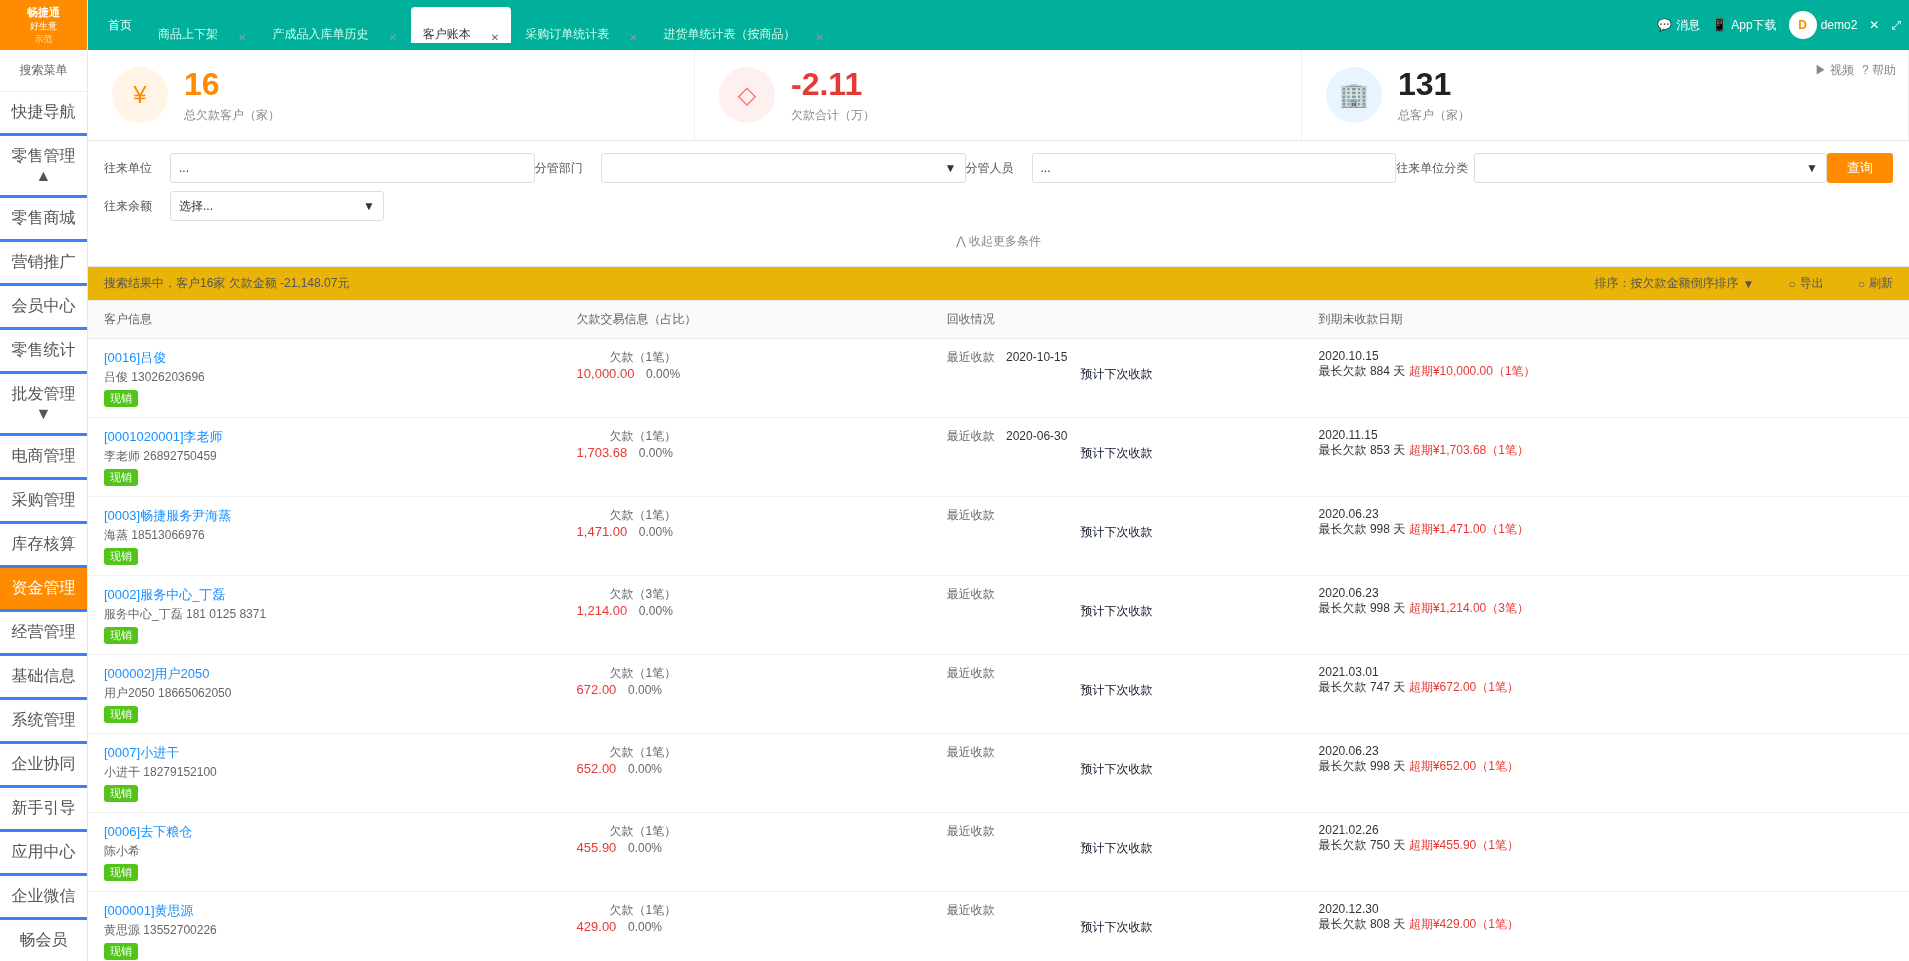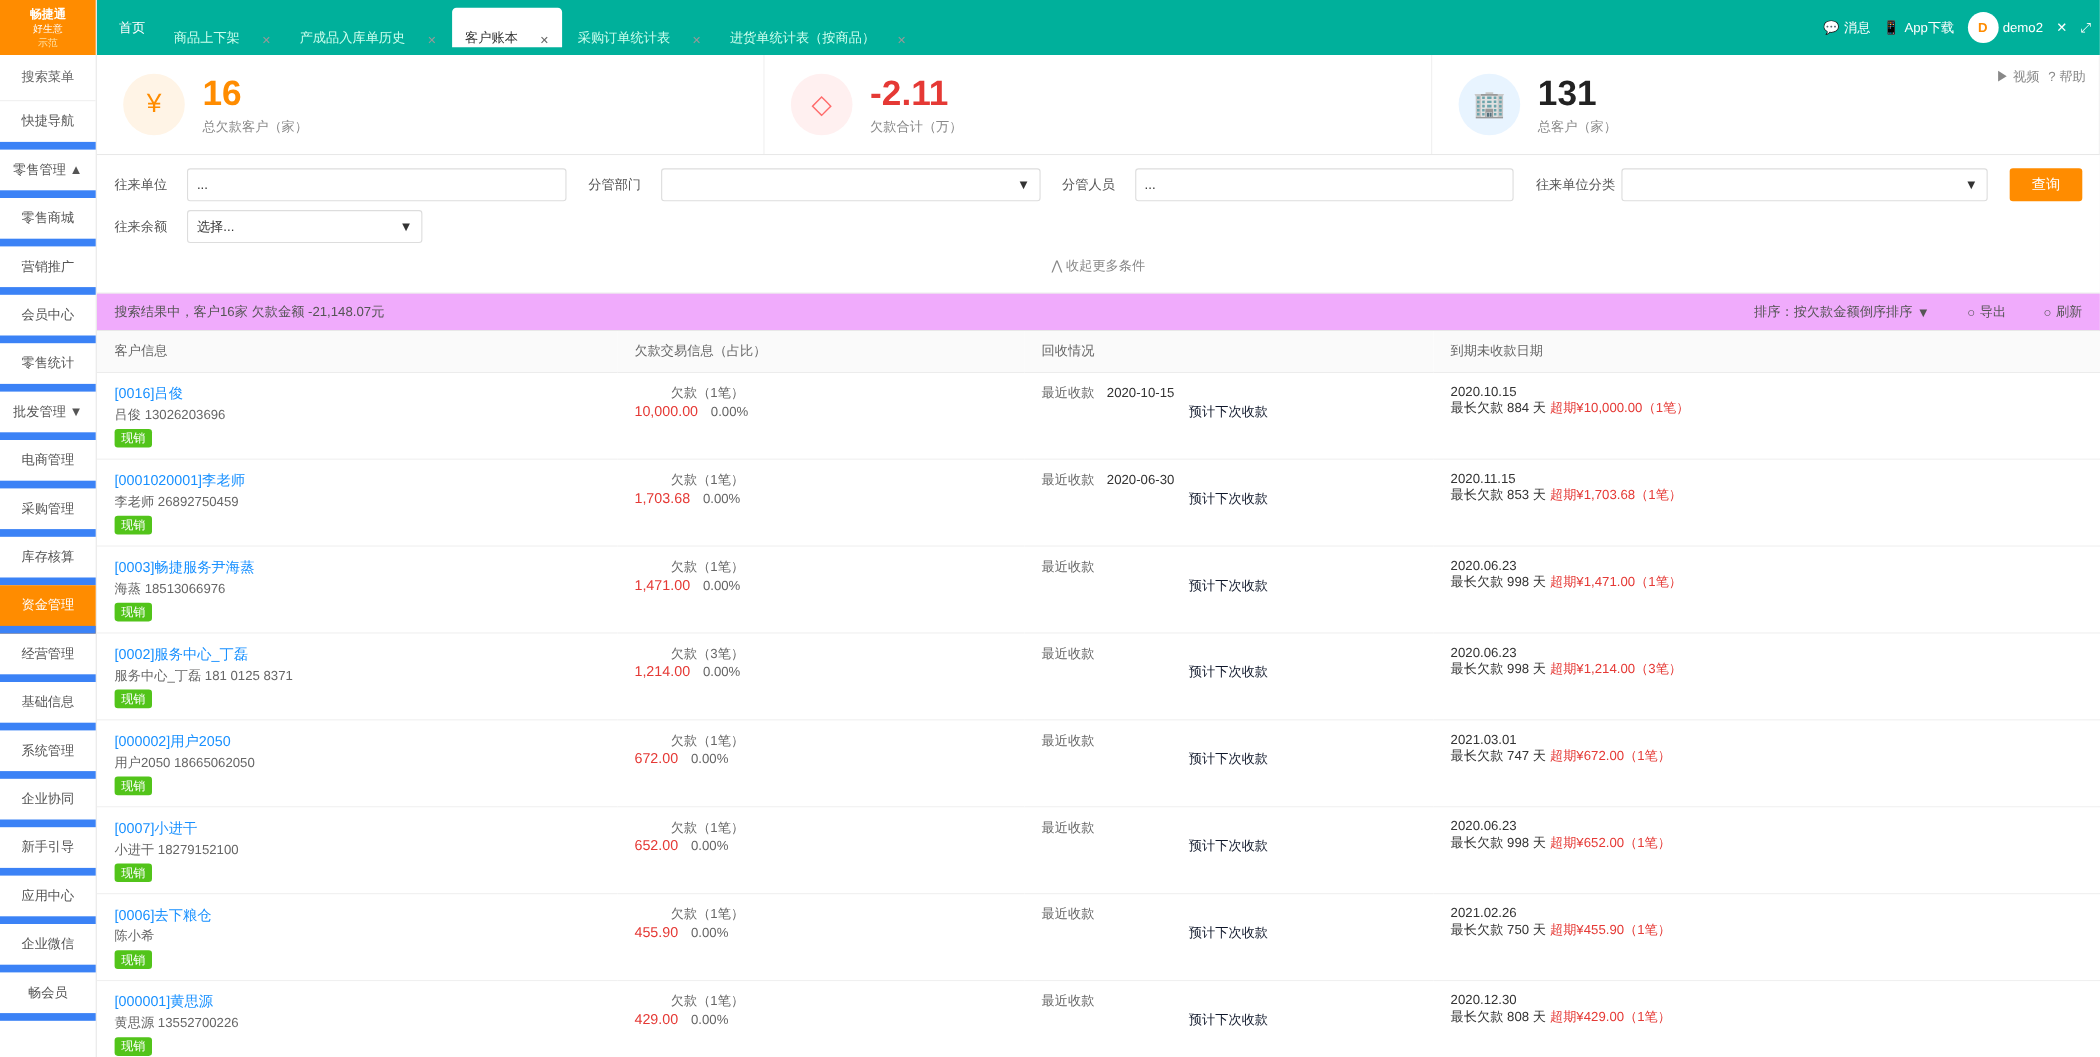--- a/index.html
+++ b/index.html
@@ -4,21 +4,21 @@
   <style>
     * { box-sizing: border-box; margin: 0; padding: 0; }
     body { font-family: 'Microsoft YaHei', Arial, sans-serif; font-size: 13px; background: #f5f5f5; color: #333; display: flex; height: 100vh; overflow: hidden; }
 
     
     .sidebar { width: 88px; background: #fff; border-right: 1px solid #e8e8e8; display: flex; flex-direction: column; flex-shrink: 0; }
     .sidebar-logo { background: #ff8c00; padding: 8px; display: flex; align-items: center; justify-content: center; height: 50px; }
     .sidebar-logo-text { color: white; font-size: 11px; font-weight: bold; text-align: center; }
     .sidebar-search { padding: 8px 4px; border-bottom: 1px solid #f0f0f0; }
     .sidebar-search-btn { width: 100%; background: none; border: none; color: #666; font-size: 12px; cursor: pointer; padding: 4px; text-align: center; }
-    .sidebar-nav-item { padding: 10px 4px; text-align: center; cursor: pointer; font-size: 12px; color: #555; border-bottom: 7px solid #3b82f6; }
+    .sidebar-nav-item { padding: 10px 4px; text-align: center; cursor: pointer; font-size: 16px; color: #555; border-bottom: 3px solid #3b82f6; }
     .sidebar-nav-item.active { background: #ff8c00; color: white; }
 
     
     .main { flex: 1; display: flex; flex-direction: column; overflow: hidden; }
 
     
     .top-header { background: #00b09b; display: flex; align-items: center; height: 50px; padding: 0 8px; gap: 2px; flex-shrink: 0; }
     .top-header-right { margin-left: auto; display: flex; align-items: center; gap: 12px; color: white; font-size: 12px; }
     .tab-item { display: flex; align-items: flex-end; padding: 0 12px; height: 36px; border-radius: 4px 4px 0 0; font-size: 12px; cursor: pointer; white-space: nowrap; gap: 20px; color: #cfe; }
     .tab-item.active { background: white; color: #333; }
@@ -34,30 +34,30 @@
     .stat-icon.blue { background: #e8f4ff; color: #4a90d9; }
     .stat-value { font-size: 32px; font-weight: bold; }
     .stat-value.red { color: #e53935; }
     .stat-value.orange { color: #ff8c00; }
     .stat-value.dark { color: #222; font-weight: 700; }
     .stat-label { font-size: 12px; color: #888; margin-top: 4px; }
     .stat-card-actions { position: absolute; right: 12px; top: 12px; font-size: 12px; color: #888; display: flex; gap: 8px; }
 
     
     .filter-section { background: white; padding: 12px 16px; border-bottom: 1px solid #e8e8e8; flex-shrink: 0; }
-    .filter-row { display: flex; align-items: center; gap: 20px; margin-bottom: 8px; justify-content: space-between; }
+    .filter-row { display: flex; align-items: center; gap: 0; margin-bottom: 8px; justify-content: space-between; }
     .filter-item { display: flex; align-items: center; gap: 6px; flex: 1; }
     .filter-label { font-size: 12px; color: #555; white-space: nowrap; min-width: 60px; }
     .filter-input { flex: 1; border: 1px solid #ddd; border-radius: 3px; padding: 5px 8px; font-size: 12px; color: #333; display: flex; align-items: center; justify-content: space-between; min-height: 30px; background: white; cursor: pointer; }
     .filter-select { flex: 1; border: 1px solid #ddd; border-radius: 3px; padding: 5px 8px; font-size: 12px; height: 30px; background: white; color: #333; display: flex; align-items: center; justify-content: space-between; cursor: pointer; }
     .filter-btn { background: #ff8c00; color: white; border: none; border-radius: 3px; padding: 6px 20px; font-size: 13px; cursor: pointer; }
     .collapse-row { text-align: center; color: #888; font-size: 12px; cursor: pointer; padding: 4px; }
 
     
-    .results-bar { background: #f0abfc; padding: 8px 16px; display: flex; align-items: center; justify-content: space-between; border-bottom: 1px solid #e8e8e8; font-size: 12px; color: #555; flex-shrink: 0; }
+    .results-bar { background: #eab308; padding: 8px 16px; display: flex; align-items: center; justify-content: space-between; border-bottom: 1px solid #e8e8e8; font-size: 12px; color: #555; flex-shrink: 0; }
     .results-bar-right { display: flex; align-items: center; gap: 34px; }
     .sort-btn { display: flex; align-items: center; gap: 4px; cursor: pointer; color: #555; }
     .action-btn { display: flex; align-items: center; gap: 4px; cursor: pointer; color: #555; }
 
     
     .table-container { flex: 1; overflow-y: auto; background: white; }
     table { width: 100%; border-collapse: collapse; }
     thead th { background: #fafafa; border-bottom: 1px solid #e8e8e8; padding: 10px 16px; font-size: 12px; color: #666; font-weight: normal; text-align: left; position: sticky; top: 0; z-index: 1; }
     tbody tr { border-bottom: 1px solid #f0f0f0; }
     td { padding: 10px 16px; vertical-align: top; }

